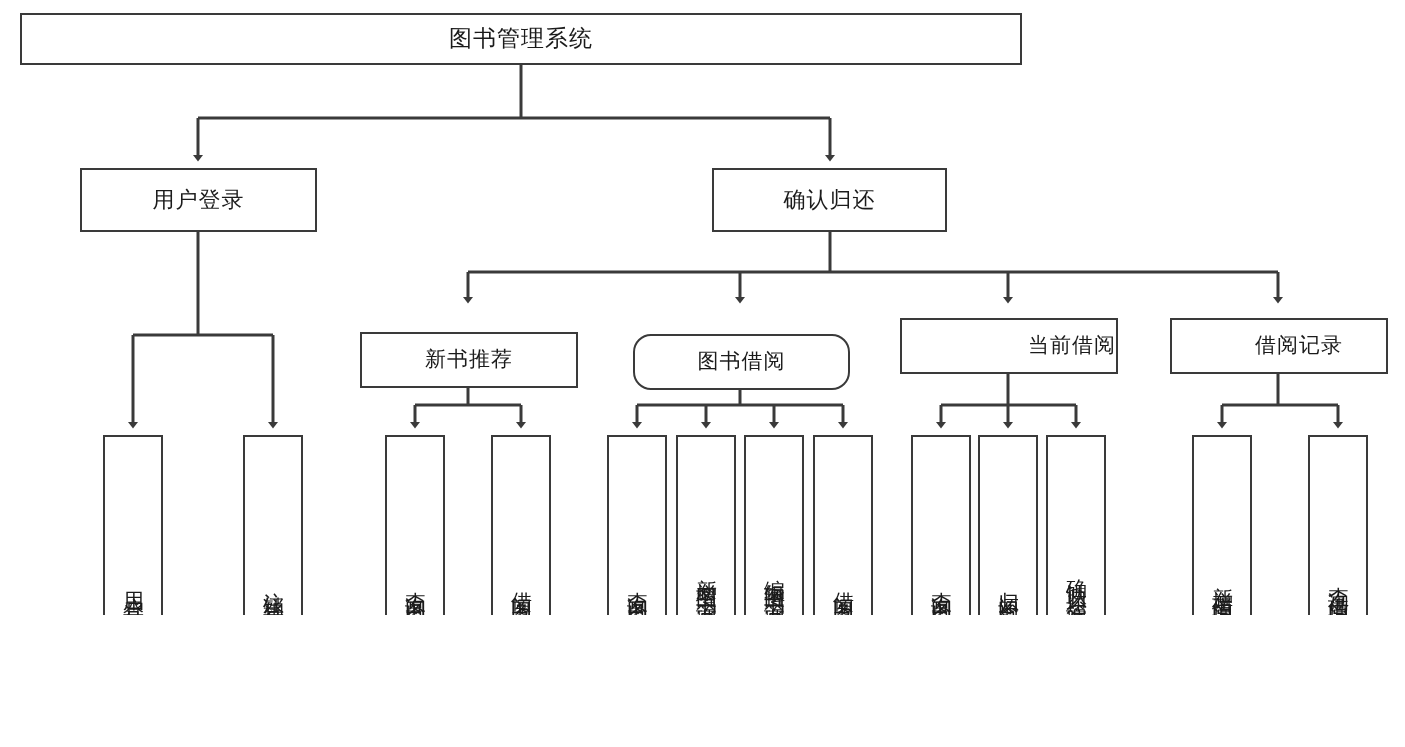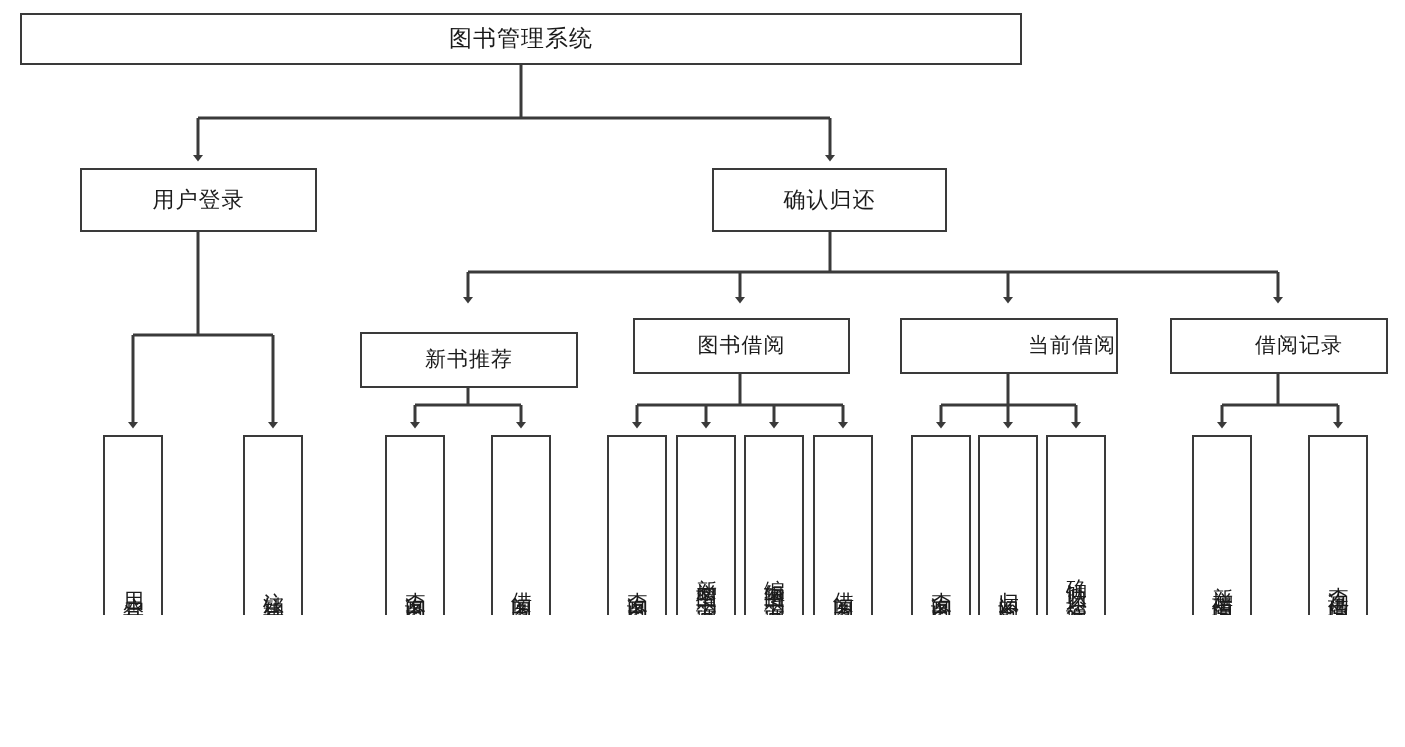--- a/index.html
+++ b/index.html
@@ -156,21 +156,21 @@
   <div class="node level-1" style="left:80px; top:168px; width:237px; height:64px;">
     <span class="node-label">用户登录</span>
   </div>
   <div class="node level-1" style="left:712px; top:168px; width:235px; height:64px;">
     <span class="node-label">确认归还</span>
   </div>
 
   <div class="node level-2" style="left:360px; top:332px; width:218px; height:56px;">
     <span class="node-label">新书推荐</span>
   </div>
-  <div class="node level-2" style="left:633px; top:318px; width:217px; height:56px;">
+  <div class="node level-2" style="left:633px; top:334px; width:217px; height:56px;border-radius:18px;">
     <span class="node-label">图书借阅</span>
   </div>
   <div class="node level-2" style="left:900px; top:318px; width:218px; height:56px;justify-content:flex-end;">
     <span class="node-label">当前借阅</span>
   </div>
   <div class="node level-2" style="left:1170px; top:318px; width:218px; height:56px;padding-left:40px;">
     <span class="node-label">借阅记录</span>
   </div>
 
   <div class="node leaf" style="left:103px; top:435px; width:60px; height:299px;">

